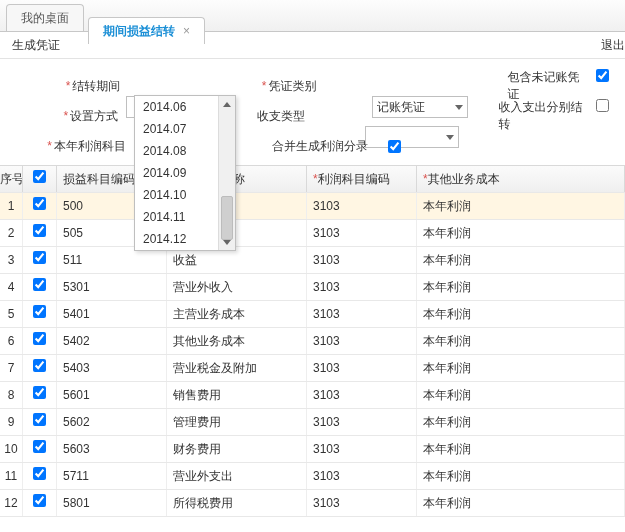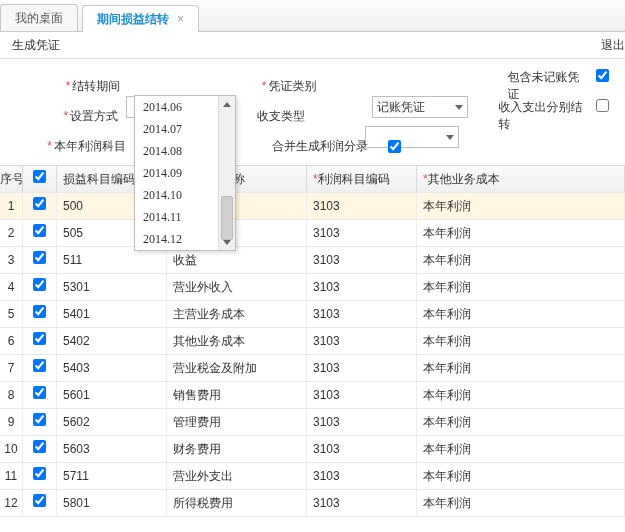--- a/index.html
+++ b/index.html
@@ -1,36 +1,36 @@
 <!DOCTYPE html>
 <html><head>
 <meta charset="utf-8">
 <style>
   html,body{margin:0;padding:0;font-family:"Microsoft YaHei",Arial,sans-serif;font-size:12px;color:#333;background:#f4f4f4;}
   .wrap{width:625px;height:532px;background:#fff;position:relative;box-sizing:border-box;overflow:hidden;}
   
-  .tabs{display:flex;align-items:flex-end;height:32px;border-bottom:1px solid #c7c7c7;background:linear-gradient(#fdfdfd,#f0f0f0);box-sizing:border-box;}
+  .tabs{display:flex;align-items:flex-end;height:32px;border-bottom:1px solid #c7c7c7;background:linear-gradient(#fdfdfd,#f0f0f0);padding-left:6px;box-sizing:border-box;}
   .tab{height:26px;line-height:26px;padding:0 14px;border:1px solid #c7c7c7;border-bottom:none;border-radius:4px 4px 0 0;margin-right:4px;background:#f7f7f7;color:#555;cursor:pointer;display:flex;align-items:center;}
-  .tab.active{background:#fff;color:#1b8fd6;font-weight:bold;position:relative;top:1px;}
+  .tab.active{background:#fff;color:#1b8fd6;font-weight:bold;position:relative;top:13px;}
   .tab .close{margin-left:8px;color:#999;font-weight:normal;}
   
   .toolbar{height:26px;line-height:26px;background:#fff;border-bottom:1px solid #e3e3e3;padding-left:12px;display:flex;gap:18px;justify-content:space-between;}
   .toolbar a{color:#333;text-decoration:none;cursor:pointer;}
   
   .form{padding:12px 16px 4px 16px;}
   .form-row{display:flex;align-items:center;height:30px;}
   .lbl{width:110px;text-align:right;padding-right:6px;}
   .req::before{content:"*";color:#d9534f;margin-right:2px;}
   .combo{width:100px;height:22px;border:1px solid #bfbfbf;background:#fff;display:flex;align-items:center;justify-content:space-between;padding:0 4px;box-sizing:border-box;cursor:pointer;margin-top:42px;}
   .combo .arrow{width:0;height:0;border-left:4px solid transparent;border-right:4px solid transparent;border-top:5px solid #666;}
   .lbl2{width:110px;text-align:left;padding-right:6px;margin-left:40px;}
   .chk-wrap{margin-left:40px;display:flex;align-items:flex-start;gap:6px;}
   .chk-wrap label{margin-right:4px;}
   
-  .dd{position:absolute;left:134px;top:95px;width:100px;border:1px solid #bfbfbf;background:#fff;z-index:10;box-shadow:2px 2px 4px rgba(0,0,0,0.15);font-family:Liberation Serif, serif;}
+  .dd{position:absolute;left:134px;top:95px;width:100px;border:1px solid #bfbfbf;background:#fff;z-index:10;box-shadow:2px 2px 4px rgba(0,0,0,0.15);}
   .dd-track{position:absolute;right:0;top:0;bottom:0;width:16px;background:#f0f0f0;border-left:1px solid #dcdcdc;}
   .dd-up,.dd-down{position:absolute;left:0;right:0;height:16px;display:flex;align-items:center;justify-content:center;}
   .dd-up{top:0;} .dd-down{bottom:0;}
   .dd-ar{width:0;height:0;border-left:4px solid transparent;border-right:4px solid transparent;}
   .dd-up .dd-ar{border-bottom:5px solid #666;}
   .dd-down .dd-ar{border-top:5px solid #666;}
   .dd-thumb{position:absolute;left:2px;right:2px;top:100px;height:42px;background:#cfcfcf;border:1px solid #bcbcbc;border-radius:2px;}
   .dd-item{height:22px;line-height:22px;padding-left:8px;cursor:pointer;}
   
   .tbl{width:100%;border-top:1px solid #d9d9d9;}

